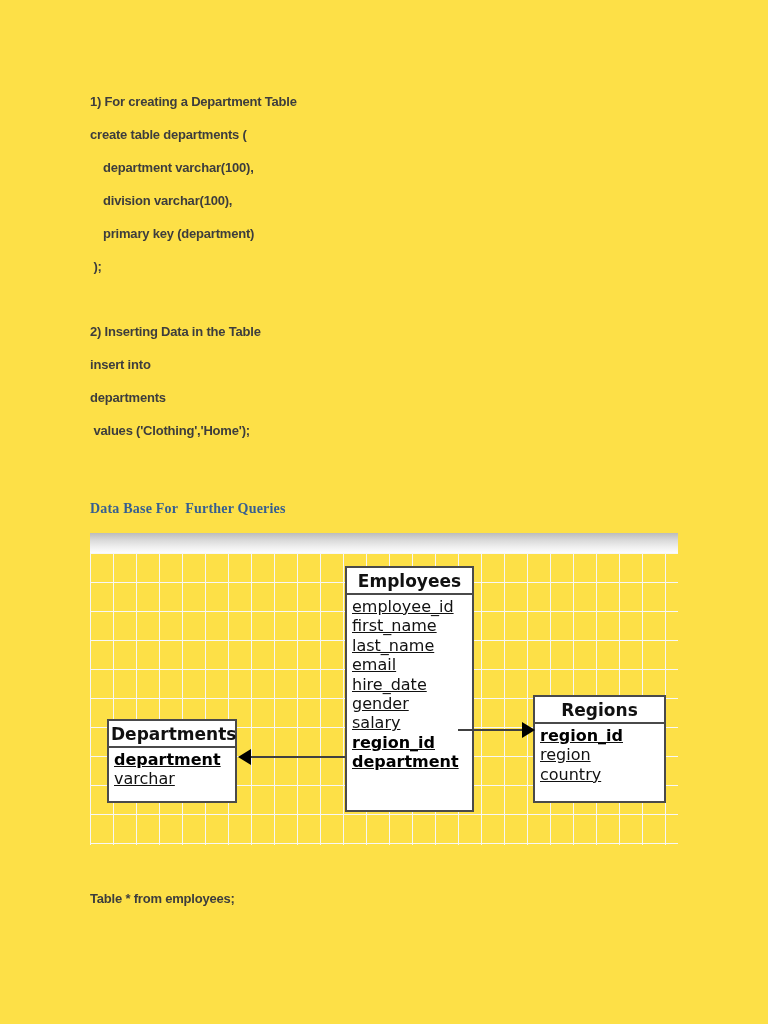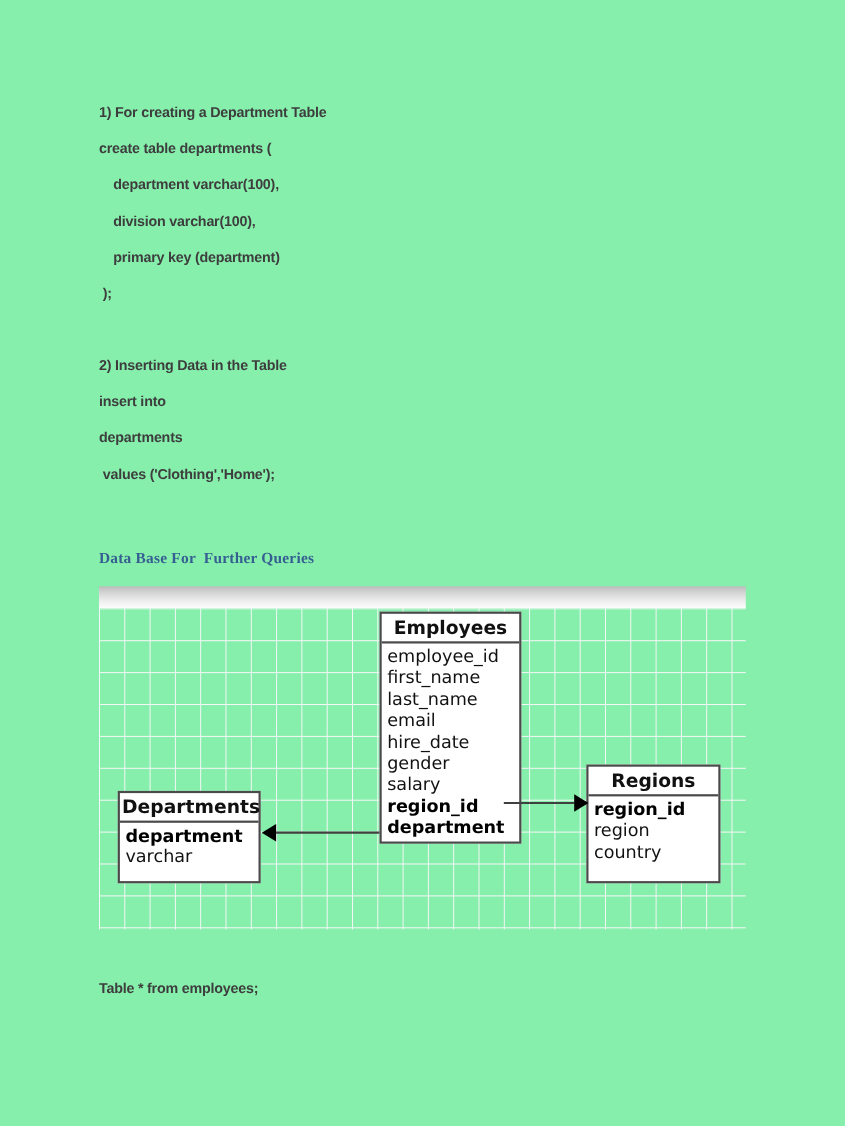--- a/index.html
+++ b/index.html
@@ -1,19 +1,19 @@
 <!DOCTYPE html>
 <html><head>
 <meta charset="utf-8">
 <style>
   html,body{margin:0;padding:0;background:#ffffff;}
   .page{
     position:relative;
     width:768px;height:1024px;
-    background:#86efac;
+    background:#fde047;
     overflow:hidden;
     font-family:"Liberation Sans",sans-serif;
   }
   
   .tl{
     position:absolute;
     left:90px;
     font-size:13px;
     font-weight:700;
     color:#3d3d3d;
@@ -58,30 +58,30 @@
     color:#111111;
   }
   .ent .hd{
     text-align:center;
     font-weight:700;
     font-size:17px;
     padding:3px 2px 2px 2px;
     border-bottom:2px solid #4a4a4a;
     white-space:nowrap;
   }
-  .ent .rows{padding:2px 5px 13px 5px;}
+  .ent .rows{padding:2px 5px 13px 5px;text-decoration:underline;}
   .ent .row{
     font-size:16px;
     line-height:19.4px;
     white-space:nowrap;
   }
   .ent .row.pk{font-weight:700;color:#000;}
-  .ent-employees{left:255px;top:3px;width:129px;height:211px;}
+  .ent-employees{left:255px;top:13px;width:129px;height:246px;}
   .ent-departments{left:17px;top:166px;width:130px;height:84px;}
-  .ent-regions{left:443px;top:142px;width:122px;height:108px;}
+  .ent-regions{left:443px;top:142px;width:133px;height:108px;}
   .connectors{
     position:absolute;left:0;top:0;width:588px;height:292px;
     pointer-events:none;
   }
 </style>
 </head>
 <body>
 
 <div class="page">
 

